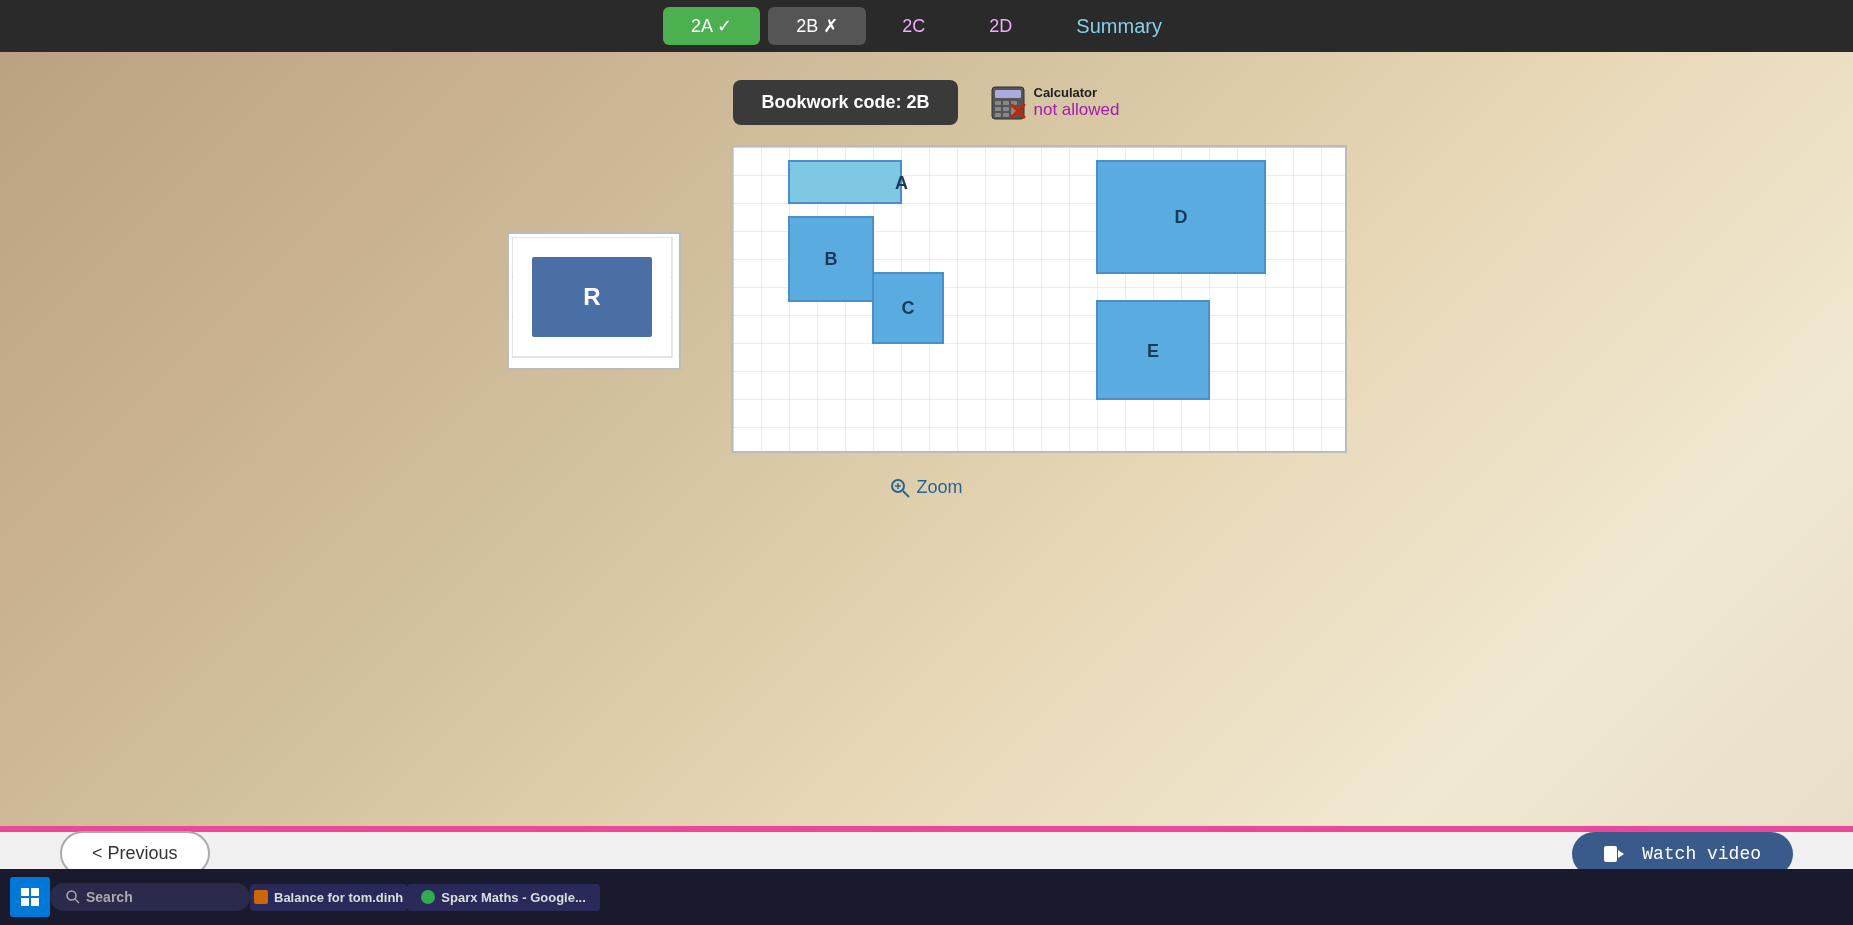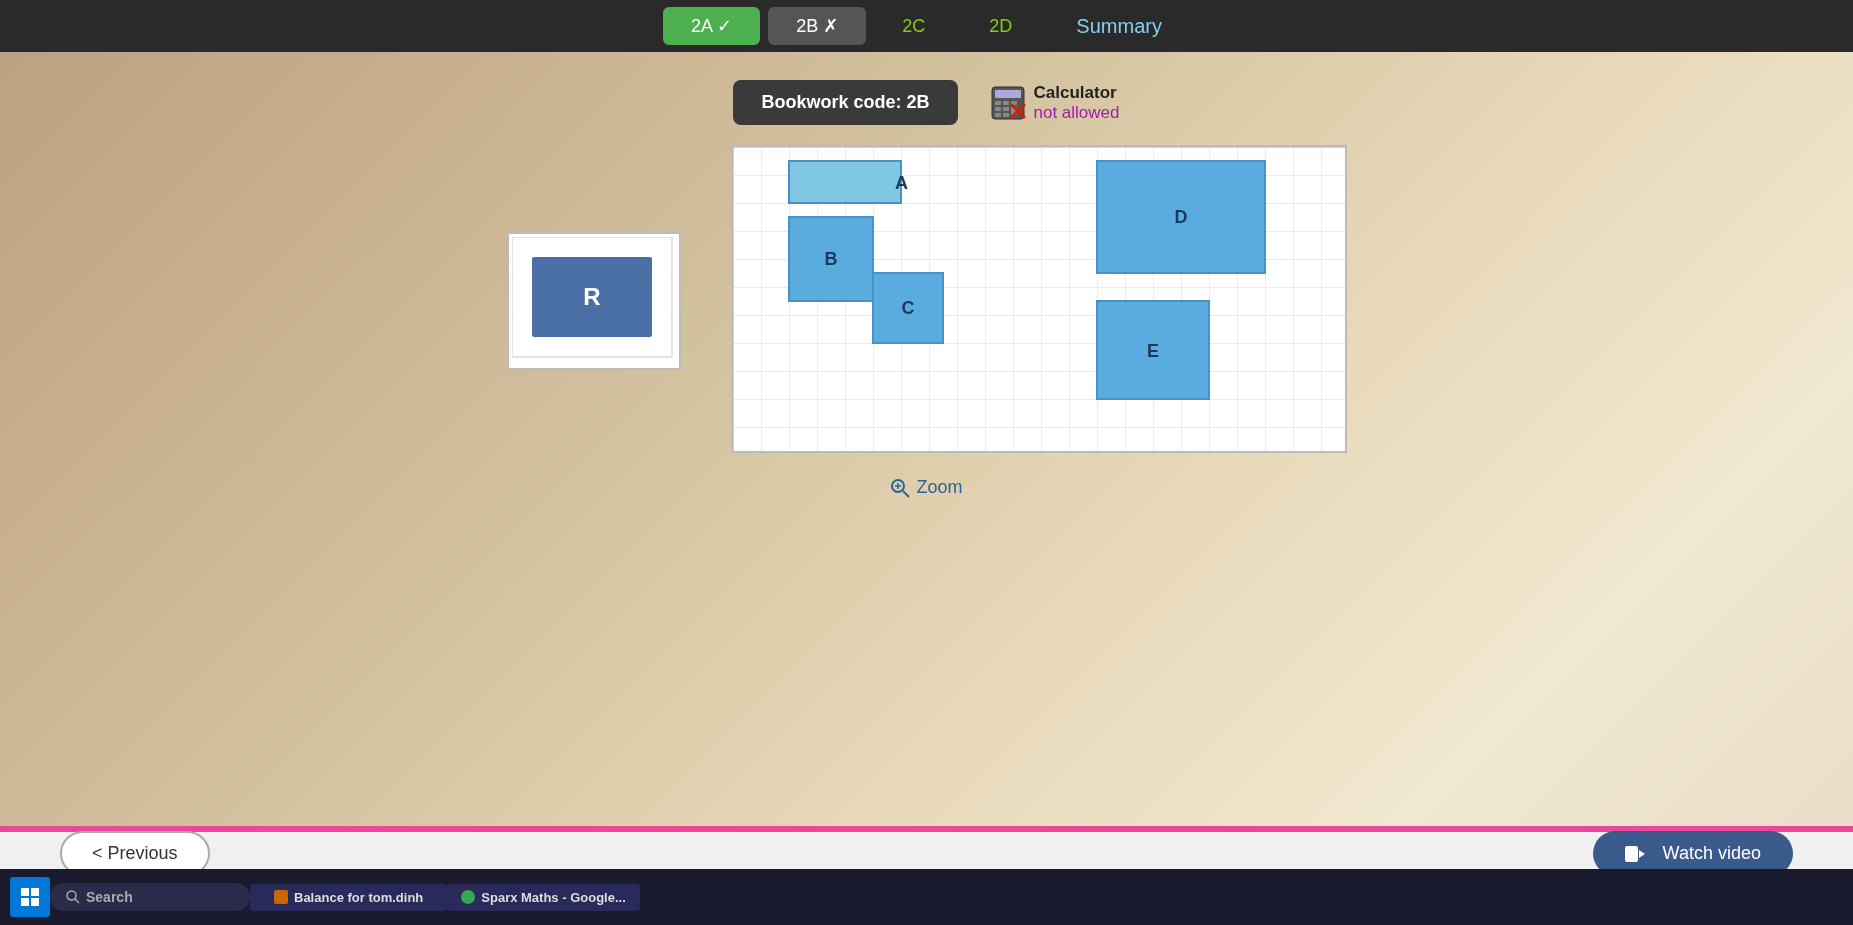--- a/index.html
+++ b/index.html
@@ -41,21 +41,21 @@
       color: white;
     }
 
     .nav-tab.active-wrong {
       background: #555;
       color: white;
     }
 
     .nav-tab.plain {
       background: transparent;
-      color: #84cc16;
+      color: #f0abfc;
     }
 
     .nav-tab.summary {
       background: transparent;
       color: #87ceeb;
       font-size: 20px;
     }
 
     
     .main-content {
@@ -151,20 +151,21 @@
       background: #3a5a8c;
       color: white;
       border: none;
       border-radius: 30px;
       padding: 12px 32px;
       font-size: 18px;
       cursor: pointer;
       display: flex;
       align-items: center;
       gap: 18px;
+      font-family: Liberation Mono, monospace;
     }
 
     .r-wrapper {
       display: flex;
       flex-direction: column;
       align-items: center;
     }
   </style>
 </head>
 <body>
@@ -208,21 +209,21 @@
           <rect x="13" y="22" width="6" height="4" rx="1" fill="#888"></rect>
           <rect x="21" y="22" width="6" height="8" rx="1" fill="#888"></rect>
           <rect x="5" y="28" width="6" height="4" rx="1" fill="#888"></rect>
           <rect x="13" y="28" width="6" height="4" rx="1" fill="#888"></rect>
 
           <line x1="22" y1="20" x2="34" y2="32" stroke="#cc2200" stroke-width="3" stroke-linecap="round"></line>
           <line x1="34" y1="20" x2="22" y2="32" stroke="#cc2200" stroke-width="3" stroke-linecap="round"></line>
         </svg>
       </div>
       <div>
-        <div style="font-size:17px;font-weight:bold;color:#222;">Calculator</div>
+        <div style="font-size:13px;font-weight:bold;color:#222;">Calculator</div>
         <div style="font-size:17px;color:#a21caf;">not allowed</div>
       </div>
     </div>
   </div>
 
 
   <div class="diagram-area">
 
     <div class="r-wrapper">
       <div style="background:white; border:2px solid #bbb; padding:3px;">
@@ -313,21 +314,21 @@
   </div>
 
   <div style="background:#2a2a4a;border-radius:20px;padding:6px 16px;display:flex;align-items:center;gap:6px;width:200px;cursor:text;">
     <svg width="14" height="14" viewBox="0 0 14 14">
       <circle cx="5.5" cy="5.5" r="4.5" fill="none" stroke="#aaa" stroke-width="1.5"></circle>
       <line x1="9" y1="9" x2="13" y2="13" stroke="#aaa" stroke-width="1.5"></line>
     </svg>
     <span style="color:#aaa;font-size:14px;">Search</span>
   </div>
 
-  <div style="background:#2a2a5a;padding:6px 24px;border-radius:4px;cursor:pointer;display:flex;align-items:center;gap:6px;">
+  <div style="background:#2a2a5a;padding:6px 4px;border-radius:4px;cursor:pointer;display:flex;align-items:center;gap:6px;">
     <div style="width:14px;height:14px;background:#cc6600;border-radius:2px;"></div>
     <span style="color:#ddd;font-size:13px;">Balance for tom.dinh</span>
   </div>
   <div style="background:#2a2a5a;padding:6px 14px;border-radius:4px;cursor:pointer;display:flex;align-items:center;gap:6px;">
     <div style="width:14px;height:14px;background:#34a853;border-radius:50%;"></div>
     <span style="color:#ddd;font-size:13px;">Sparx Maths - Google...</span>
   </div>
 </div>
 
 </body></html>

